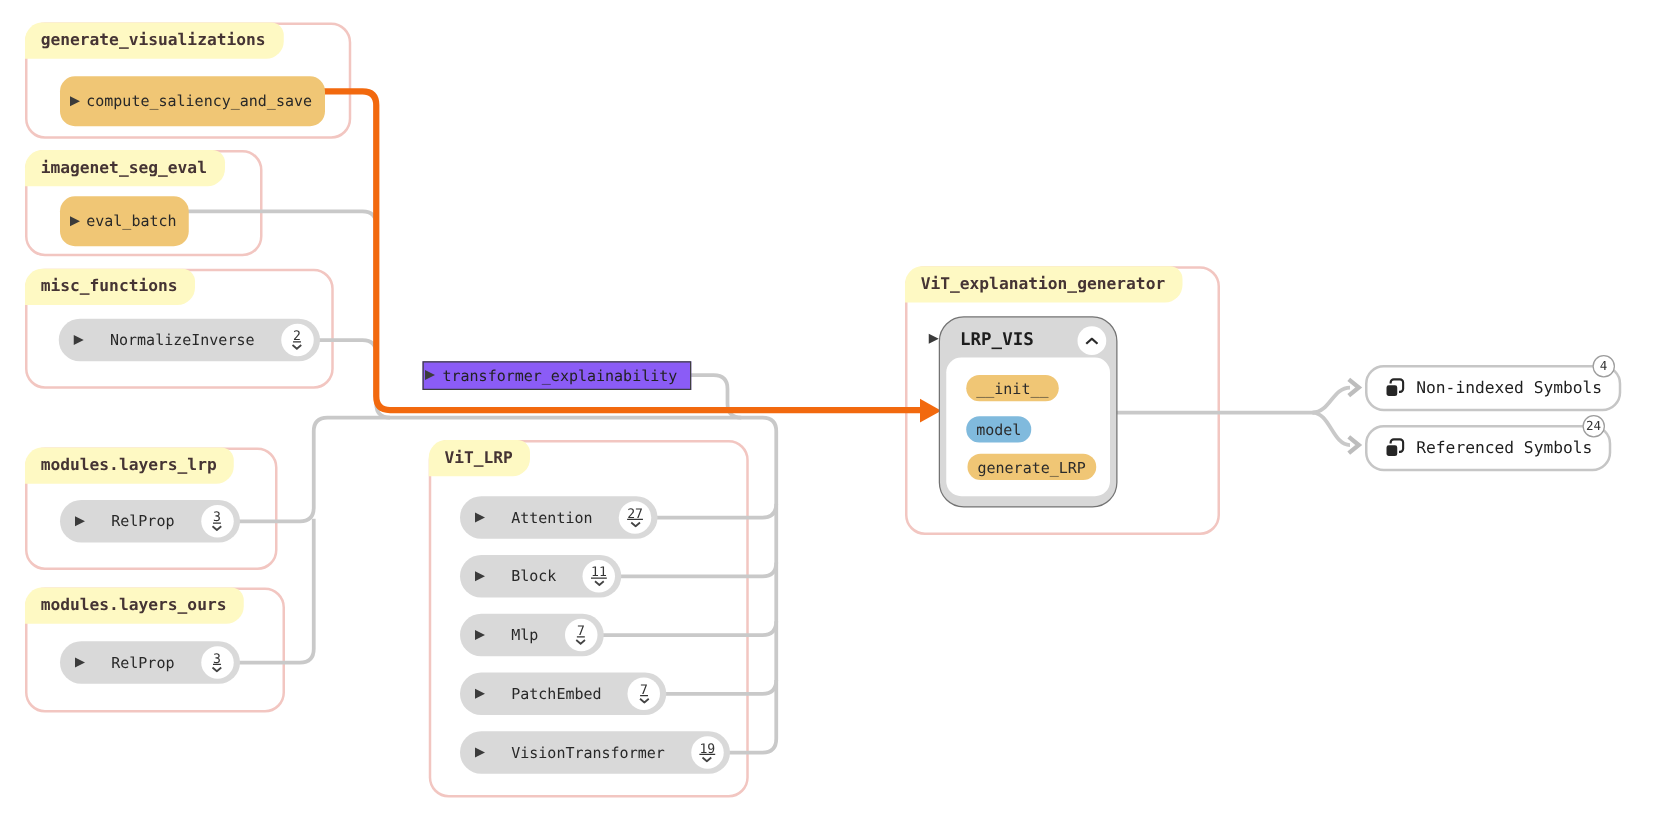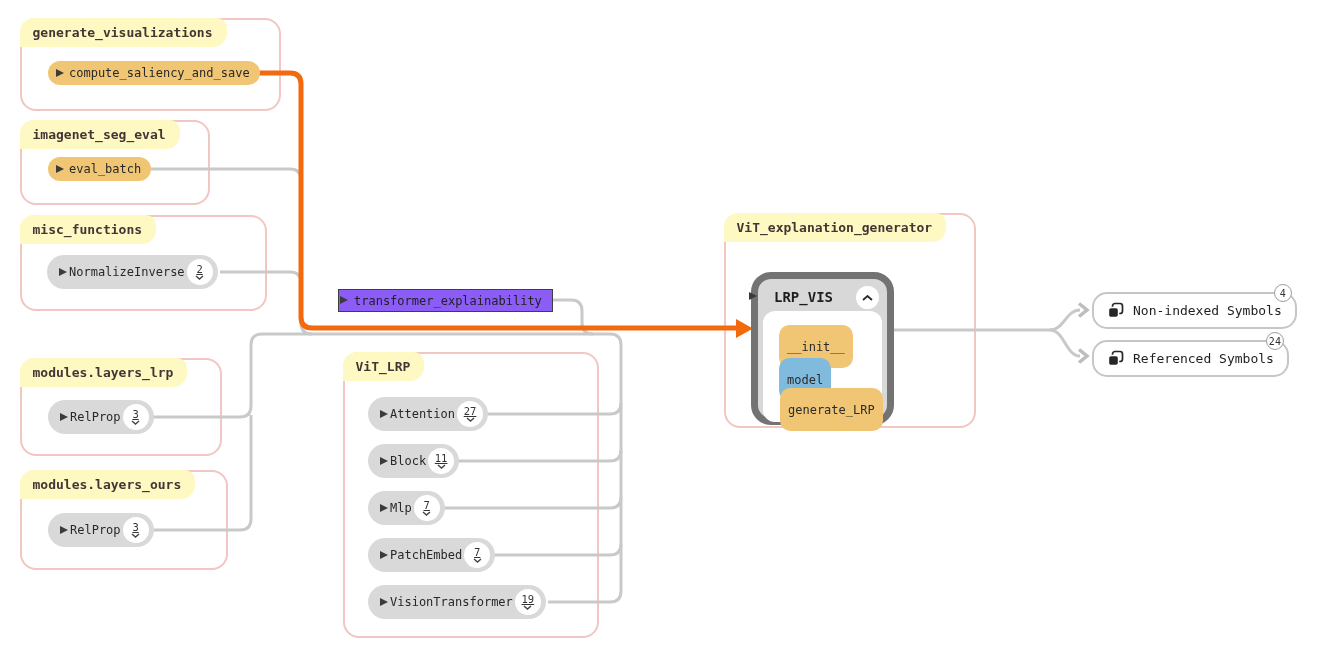--- a/index.html
+++ b/index.html
@@ -8,43 +8,43 @@
   
   .group{position:absolute;background:#ffffff;border:2.5px solid #f2c6c1;border-radius:16px;z-index:0;}
   .group-tab{position:absolute;top:-2.5px;left:-2.5px;height:29px;box-sizing:border-box;
              background:#fef9c3;border-radius:14px 10px 14px 0;padding:7px 14px 0 13px;
              font-size:13px;font-weight:bold;color:#453434;white-space:nowrap;}
   
   #edges{position:absolute;left:0;top:0;z-index:1;}
   
   .pill{position:absolute;display:inline-flex;align-items:center;white-space:nowrap;
         color:#282828;z-index:2;box-sizing:border-box;}
-  .pill-yellow{height:24px;border-radius:12px;background:#f0c675;padding:0 10px 0 8px;gap:5px;font-size:12px;}
-  .pill-gray{height:34px;border-radius:17px;background:#d9d9d9;padding:0 5px 0 12px;gap:2px;font-size:12px;}
+  .pill-yellow{height:40px;border-radius:12px;background:#f0c675;padding:0 10px 0 8px;gap:5px;font-size:12px;}
+  .pill-gray{height:34px;border-radius:17px;background:#d9d9d9;padding:0 5px 0 12px;gap:21px;font-size:12px;}
   .tri{width:0;height:0;border-left:8px solid #3b3b3b;border-top:4.5px solid transparent;
        border-bottom:4.5px solid transparent;flex:0 0 auto;}
   .badge{width:26px;height:26px;border-radius:50%;background:#ffffff;display:inline-flex;
          flex-direction:column;align-items:center;justify-content:center;line-height:1;flex:0 0 auto;}
   .badge-num{font-size:10.5px;color:#333;text-decoration:underline;}
   .badge svg{margin-top:1px;display:block;}
   
   .rect-node{position:absolute;display:inline-flex;align-items:center;height:23px;z-index:2;
              background:#8b5cf6;border:1.5px solid #3f3f3f;box-sizing:border-box;
              padding:0 10px 0 15px;font-size:12px;color:#222;white-space:nowrap;}
   .rect-node .tri{position:absolute;left:1px;top:5.5px;}
   
   #lrp-vis{position:absolute;left:751px;top:253px;width:143px;height:153px;box-sizing:border-box;
-           background:#d8d8d8;border:7px solid #737373;border-radius:20px;z-index:2;margin-top:19px;}
+           background:#d8d8d8;border:1px solid #737373;border-radius:20px;z-index:2;}
   #lrp-vis .node-title{position:absolute;left:16px;top:10px;font-size:14px;font-weight:bold;color:#1d1d1d;}
   #lrp-vis .node-tri{position:absolute;left:-9px;top:13px;}
   #collapse-btn{position:absolute;right:8px;top:7px;width:23px;height:23px;border-radius:50%;
                 background:#fff;display:flex;align-items:center;justify-content:center;}
   #lrp-panel{position:absolute;left:5px;top:32px;right:5px;height:111px;background:#fff;border-radius:12px;}
   .member-pill{position:absolute;display:inline-flex;align-items:center;height:21px;border-radius:10.5px;
-               padding:11px 8px;font-size:12px;color:#2b2b2b;white-space:nowrap;}
+               padding:0 8px;font-size:12px;color:#2b2b2b;white-space:nowrap;}
   .member-yellow{background:#f0c675;}
   .member-blue{background:#80badd;}
   
   .sym-node{position:absolute;display:inline-flex;align-items:center;height:37px;gap:9px;z-index:2;
             background:#fff;border:2px solid #c6c6c6;border-radius:15px;box-sizing:border-box;
             padding:0 13px;font-size:13px;color:#1e1e1e;white-space:nowrap;}
   .sym-badge{position:absolute;top:-10px;right:3px;width:18px;height:18px;border-radius:50%;
              border:1.5px solid #9d9d9d;background:#fff;display:flex;align-items:center;
              justify-content:center;font-size:10px;color:#333;box-sizing:border-box;}
 </style>

